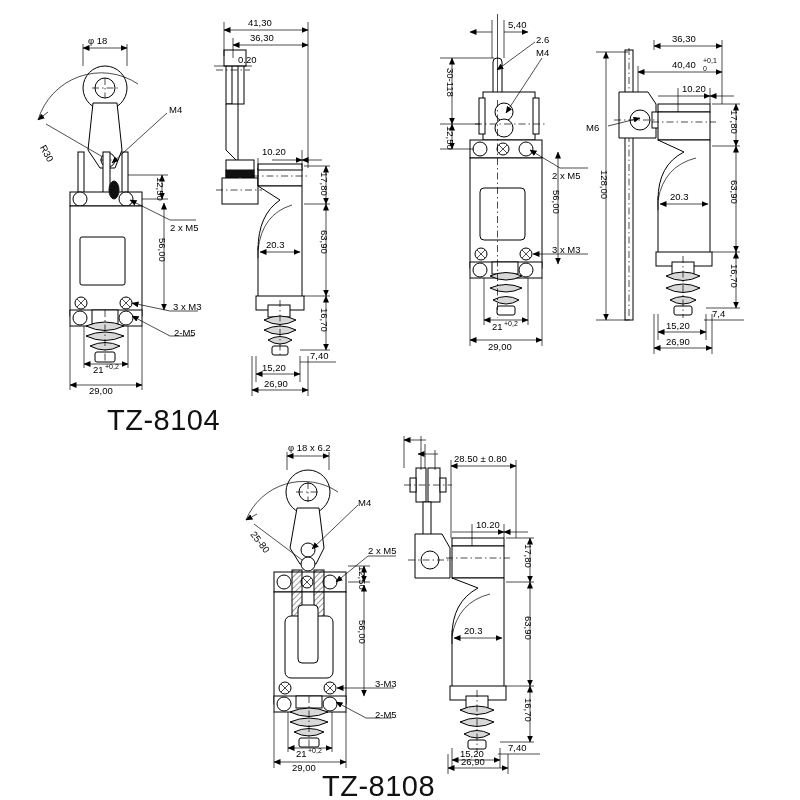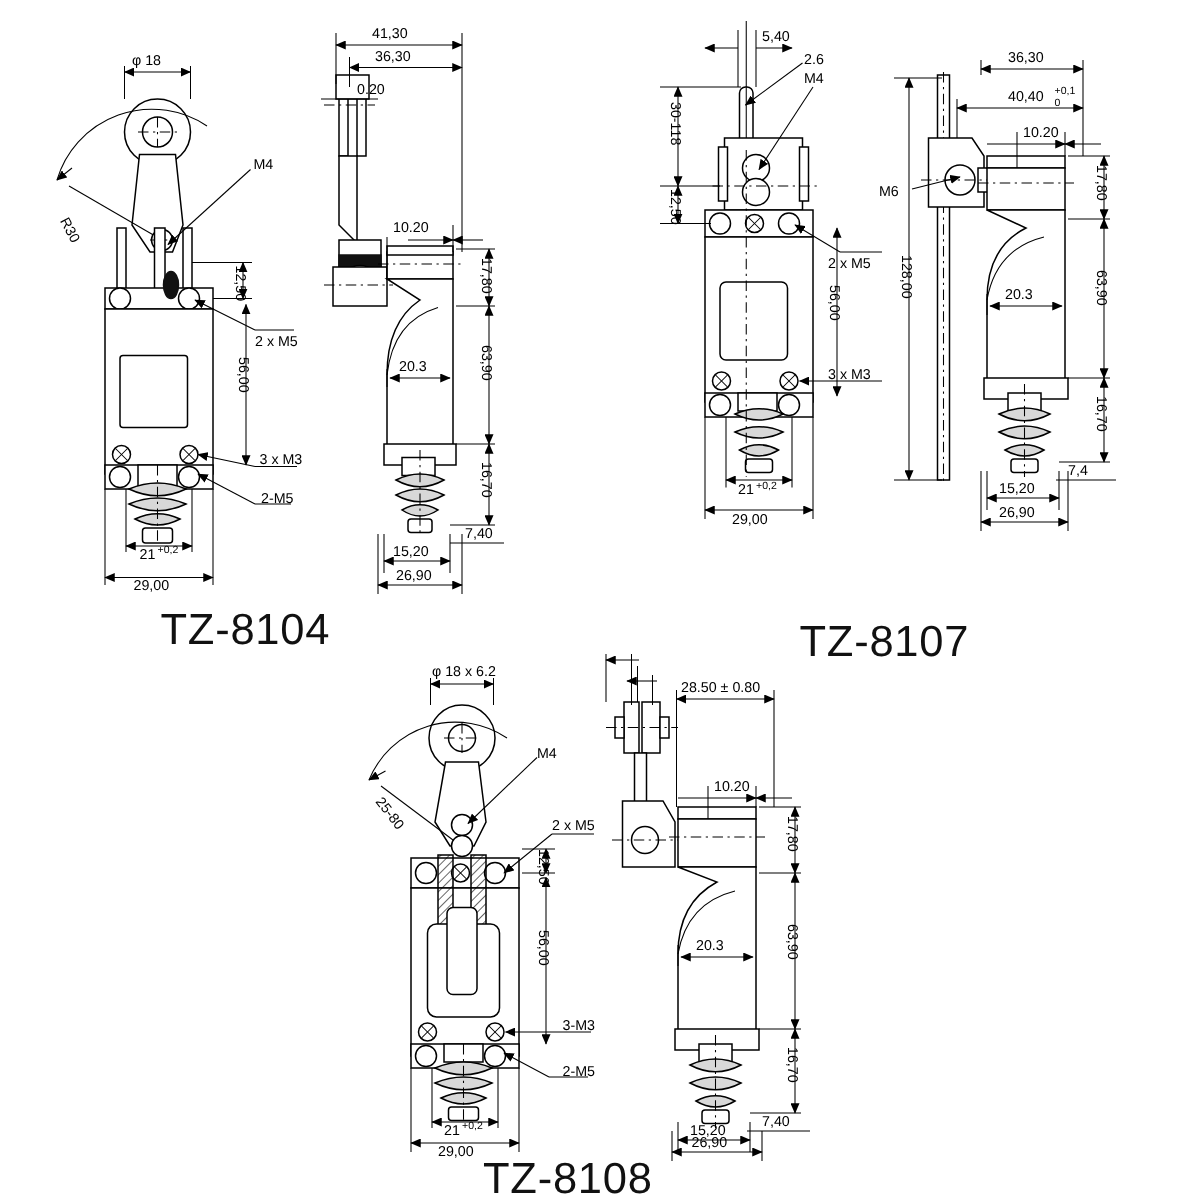--- a/index.html
+++ b/index.html
@@ -501,21 +501,20 @@
         </g>
 
         <g>
           <line x1="254" y1="314" x2="254" y2="354" class="dim"></line>
           <line x1="312" y1="314" x2="312" y2="354" class="dim"></line>
           <line x1="254" y1="348" x2="312" y2="348" class="dim" marker-start="url(#arS)" marker-end="url(#ar)"></line>
           <text class="txt txt-m" x="266" y="342">26,90</text>
         </g>
       </g>
     </svg>
-    <div class="model-label" style="left:133px; top:412px;">TZ-8107</div>
   </div>
 
   <div class="panel" style="left:230px; top:430px; width:350px; height:340px;">
     <svg width="350" height="340" viewBox="0 0 350 340">
 
       <g>
 
         <circle cx="78" cy="62" r="22" class="fillw"></circle>
         <circle cx="78" cy="62" r="9" class="fillw"></circle>
         <line x1="78" y1="52" x2="78" y2="72" class="ctr"></line>

